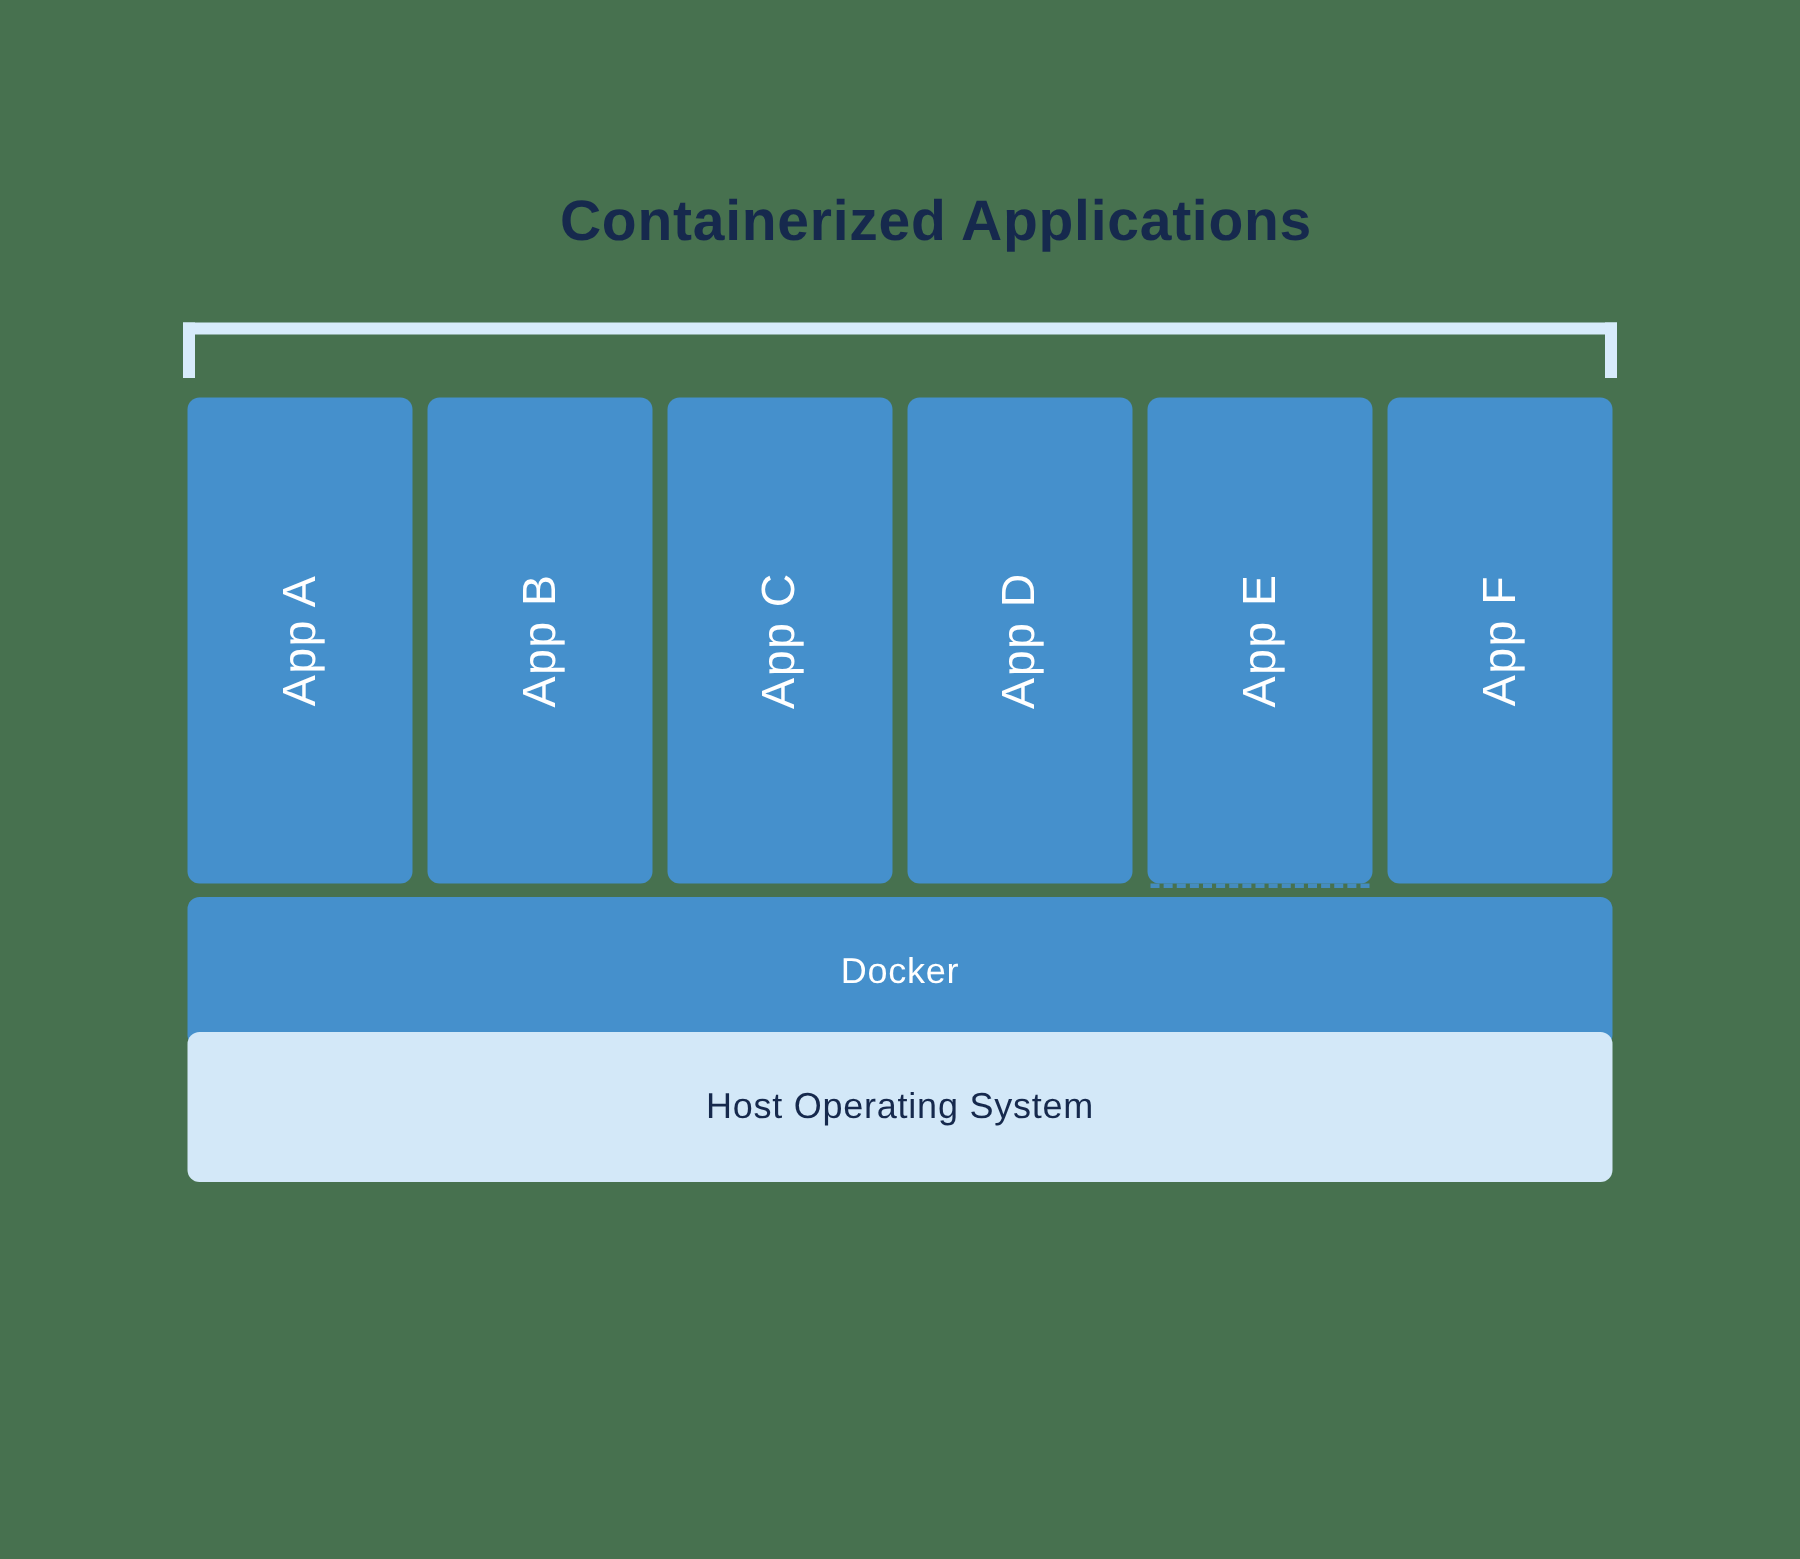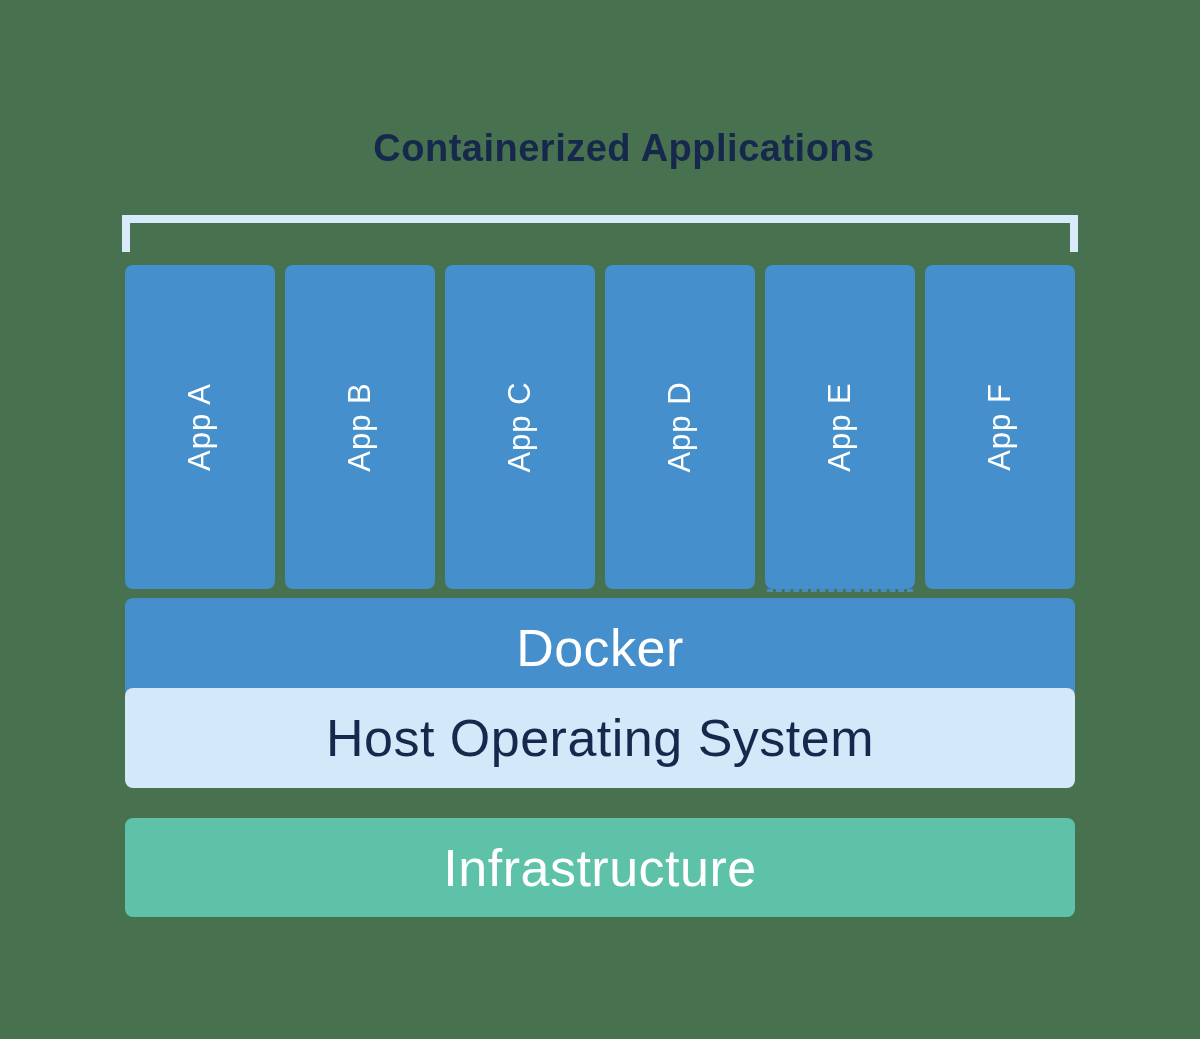--- a/index.html
+++ b/index.html
@@ -72,21 +72,21 @@
     opacity: 0.9;
   }
   .layer {
     position: absolute;
     left: 125px;
     width: 950px;
     border-radius: 8px;
     display: flex;
     align-items: center;
     justify-content: center;
-    font-size: 52px;
+    font-size: 24px;
     font-weight: 400;
     letter-spacing: 0.5px;
   }
   .layer-docker {
     top: 598px;
     height: 100px;
     background: #4590CC;
     color: #FFFFFF;
   }
   .layer-host {
@@ -135,17 +135,14 @@
   <div class="dashes"></div>
 
   <div class="layer layer-docker">
     <span>Docker</span>
   </div>
 
   <div class="layer layer-host">
     <span>Host Operating System</span>
   </div>
 
-  <div class="layer layer-infra">
-    <span>Infrastructure</span>
-  </div>
 
 </div>
 
 </body></html>

